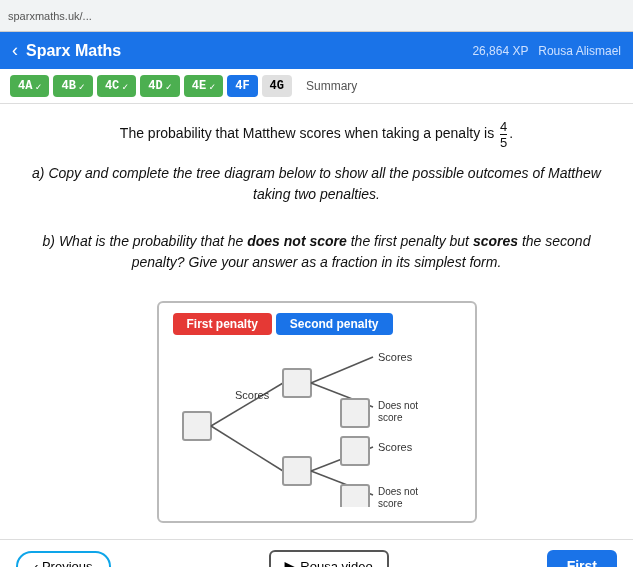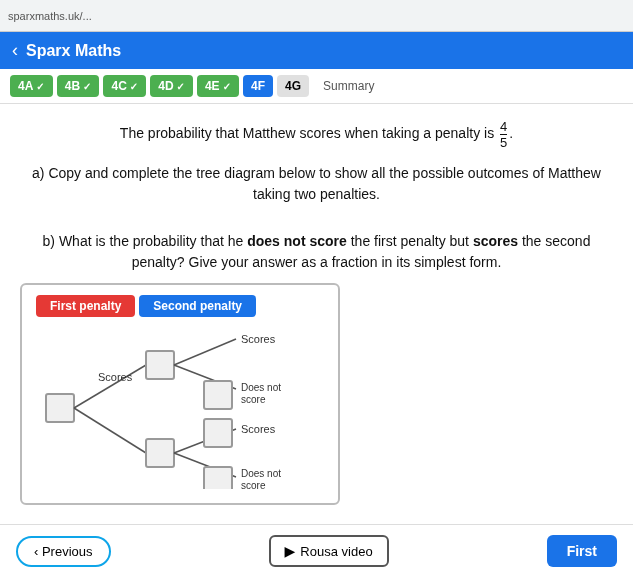--- a/index.html
+++ b/index.html
@@ -55,27 +55,28 @@
       background: white;
       display: flex;
       align-items: center;
       padding: 6px 10px;
       gap: 4px;
       border-bottom: 1px solid #ddd;
       flex-wrap: wrap;
     }
     .tab {
       display: flex;
-      align-items: center;
+      align-items: flex-end;
       gap: 3px;
       padding: 4px 8px;
       border-radius: 4px;
       font-size: 12px;
       font-weight: bold;
       cursor: pointer;
+      font-family: Liberation Mono, monospace;
     }
     .tab.completed {
       background: #4caf50;
       color: white;
     }
     .tab.active {
       background: #1a73e8;
       color: white;
     }
     .tab.inactive {
@@ -125,29 +126,31 @@
     .fraction .den {
       padding-top: 1px;
       font-size: 13px;
     }
 
     .part-label {
       font-size: 14px;
       color: #111;
       margin-bottom: 10px;
       line-height: 1.5;
+      font-style: italic;
     }
     .part-label strong {
       font-weight: bold;
     }
 
     
     .diagram-container {
       display: flex;
-      margin-top: 10px;
+      justify-content: center;
+      margin-top: 28px;
     }
 
     .diagram-box {
       background: white;
       border: 2px solid #bbb;
       border-radius: 6px;
       width: 320px;
       padding: 10px 14px 14px 14px;
       position: relative;
     }
@@ -228,20 +231,25 @@
 <body>
 
 <div class="browser-bar">
   <span style="color:#555; font-size:11px;">sparxmaths.uk/...</span>
 </div>
 
 <div class="app-header">
   <div class="app-header-left">
     <span class="back-arrow">‹</span>
     <span class="app-title">Sparx Maths</span>
+  </div>
+  <div class="app-header-right">
+    <span>26,864 XP</span>
+    &nbsp;
+    <span>Rousa Alismael</span>
   </div>
 </div>
 
 <div class="tab-bar">
   <div class="tab completed">
     <span>4A</span>
     <span class="check">✓</span>
   </div>
   <div class="tab completed">
     <span>4B</span>

